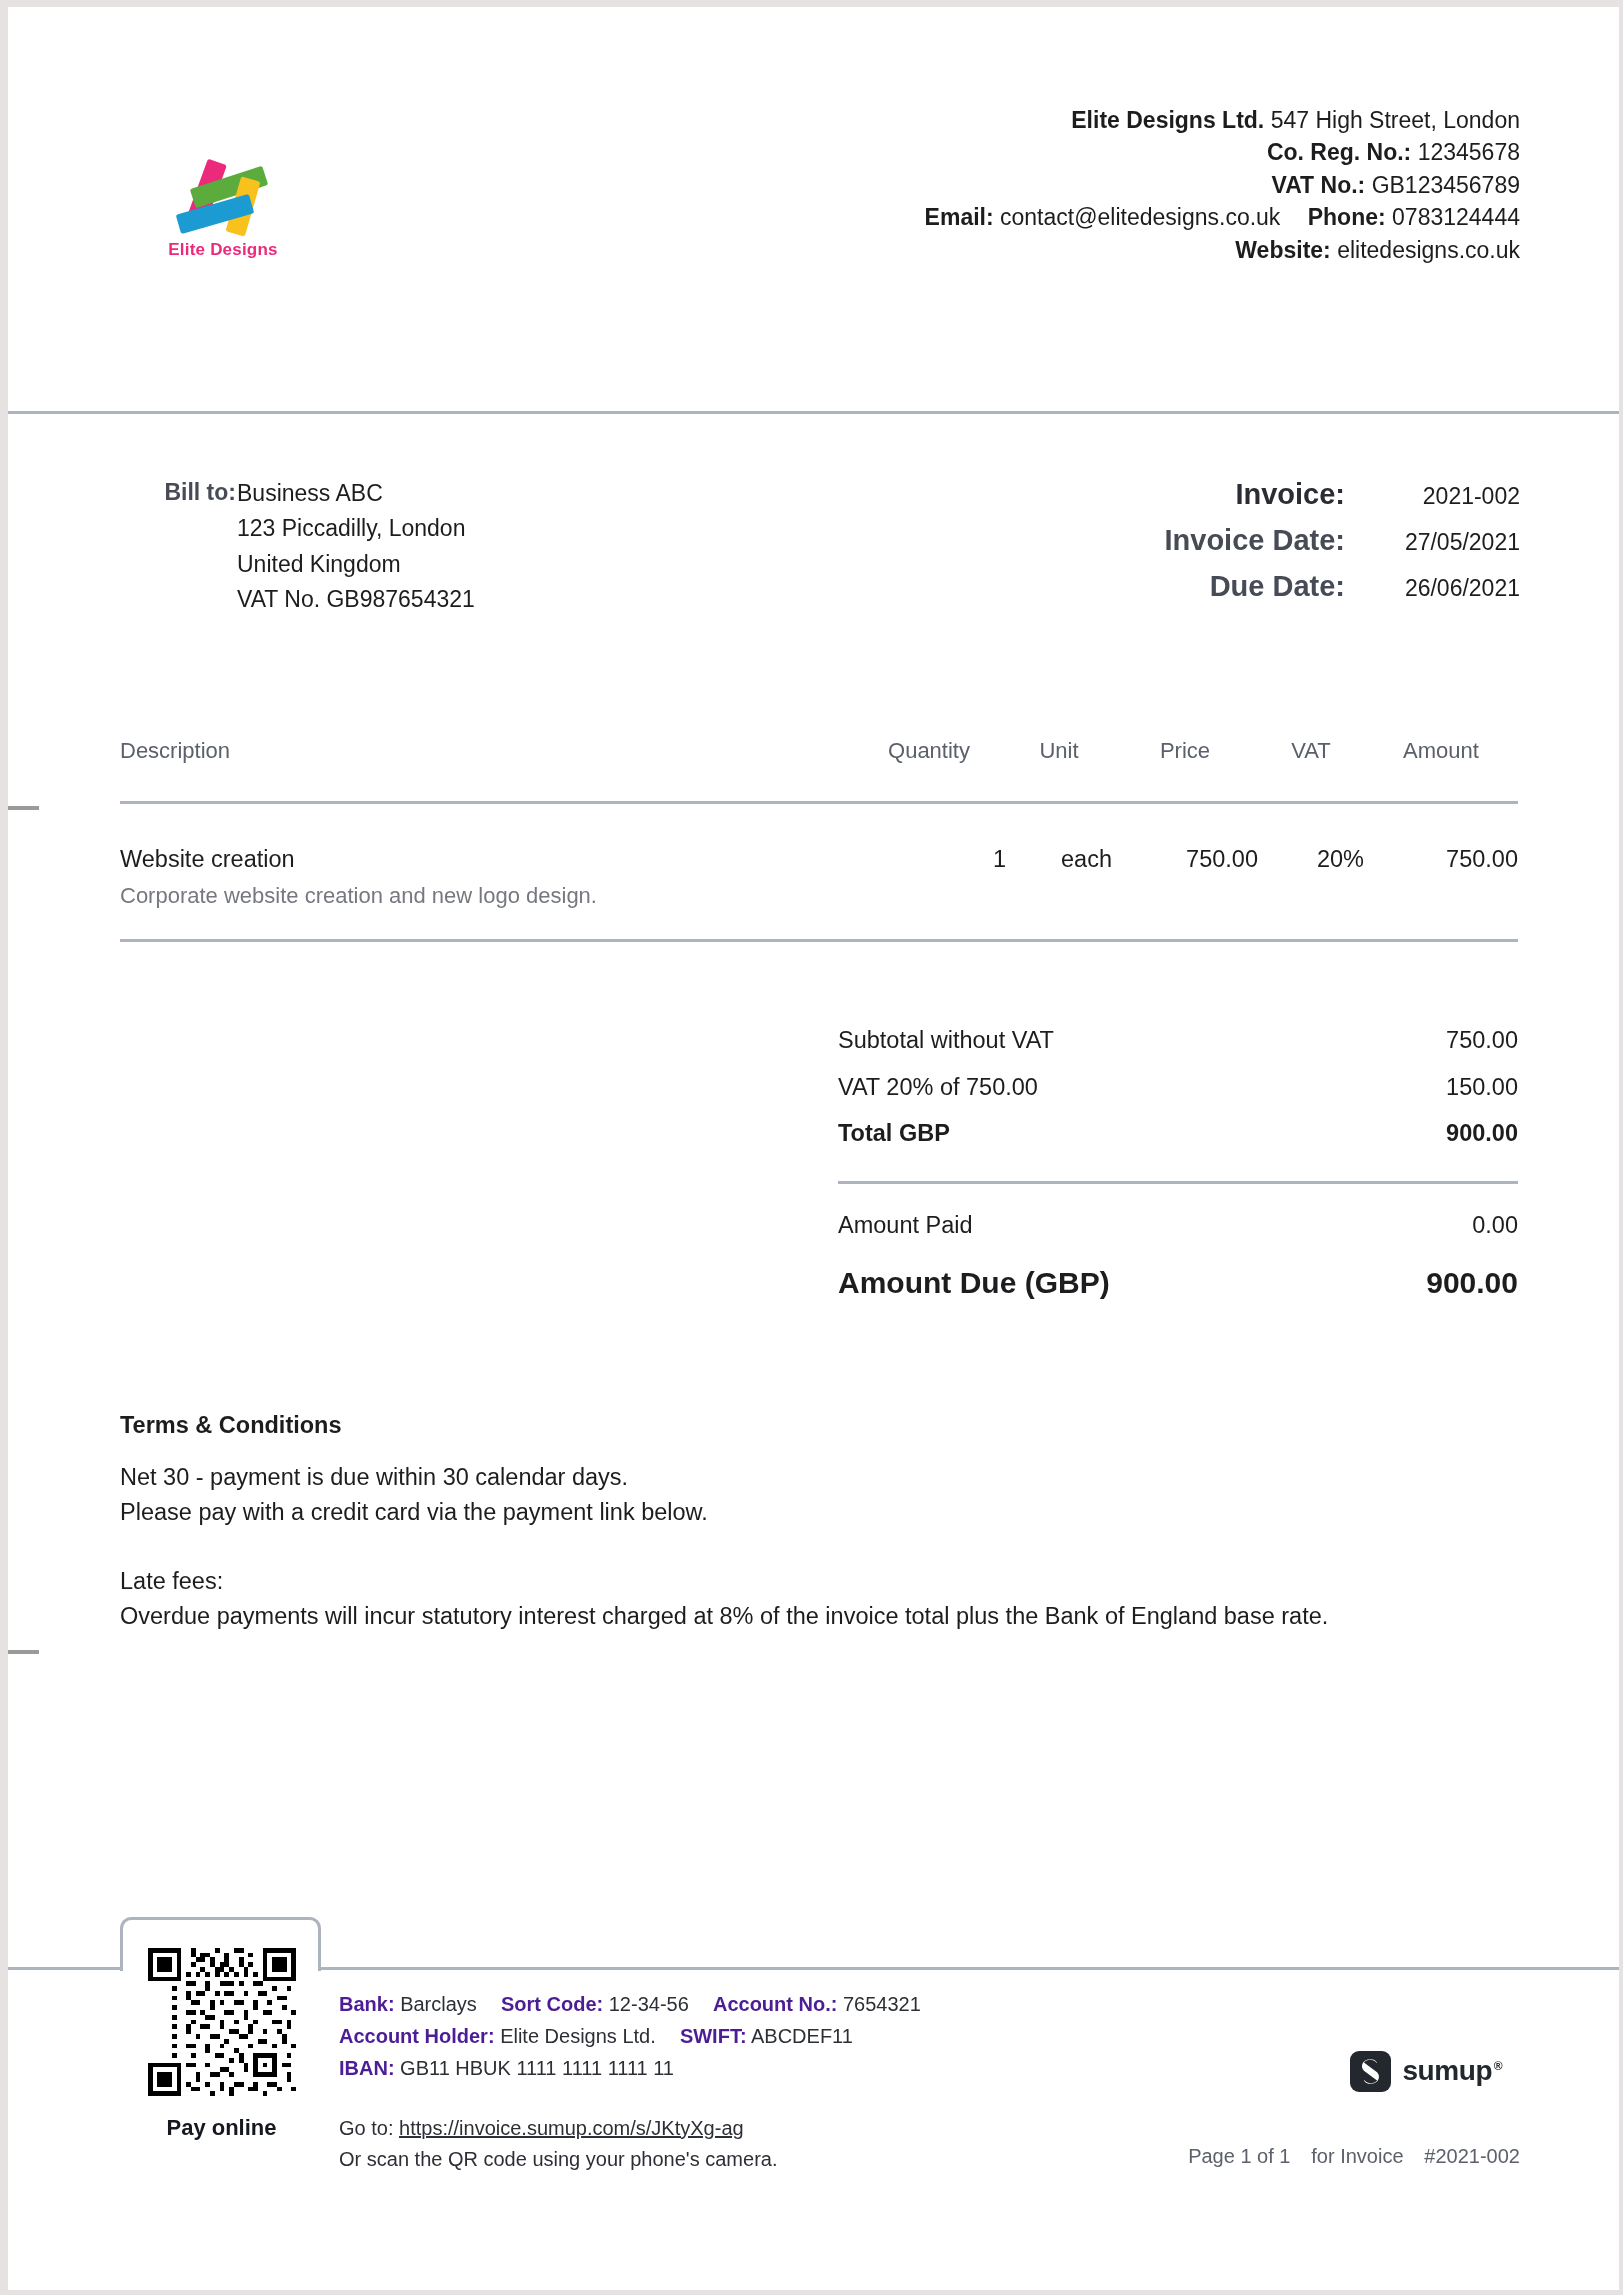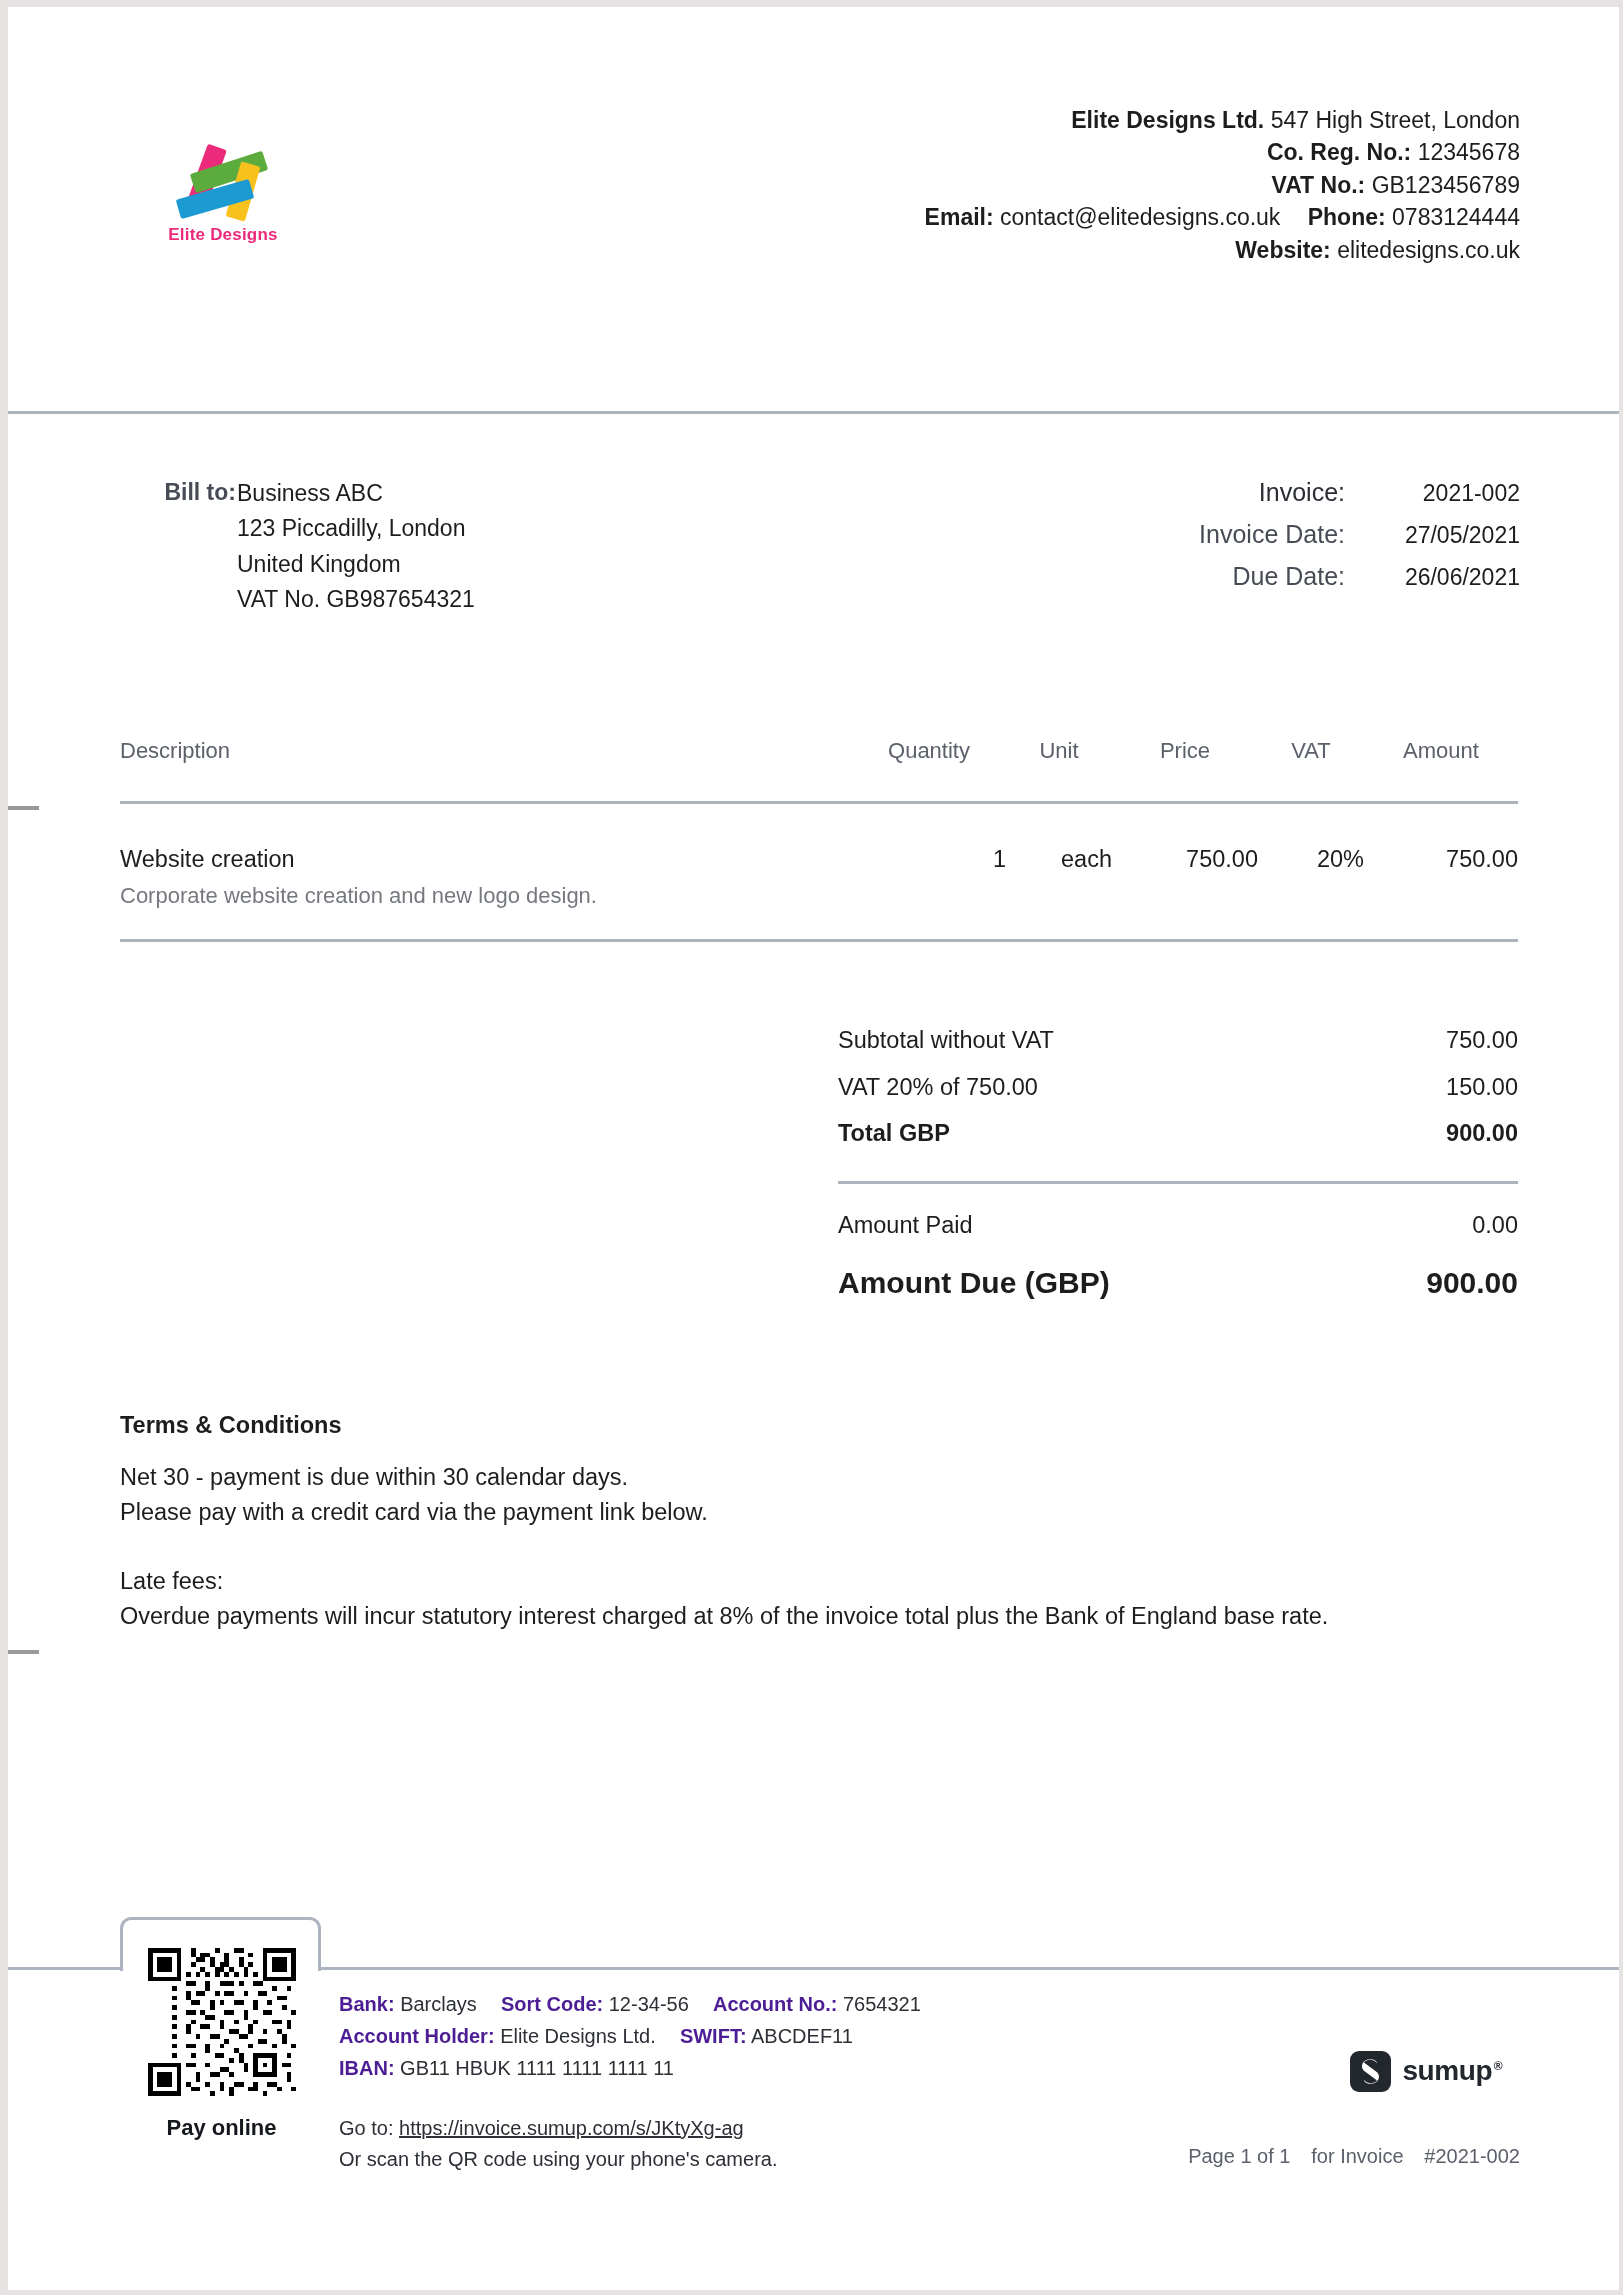--- a/index.html
+++ b/index.html
@@ -43,21 +43,21 @@
     position: absolute;
     left: 0; top: 404px;
     width: 1611px;
     height: 3.2px;
     background: #aeb4bf;
   }
 
   .logo-block {
     position: absolute;
     left: 150px;
-    top: 137px;
+    top: 152px;
     width: 130px;
     height: 106px;
   }
   .logo-mark {
     position: relative;
     width: 101px;
     height: 77px;
     margin: 0 auto;
   }
   .bar {
@@ -119,24 +119,24 @@
     font-size: 23px;
   }
   .meta-row {
     display: flex;
     justify-content: flex-end;
     align-items: baseline;
     margin-bottom: 13px;
   }
   .meta-row.spaced { margin-top: 11.4px; }
   .meta-key {
-    font-weight: normal;
+    font-weight: bold;
     color: #464b55;
     text-align: right;
-    font-size: 25px;
+    font-size: 29px;
     padding-right: 29px;
   }
   .meta-val {
     width: 146px;
     text-align: right;
     color: #1d1d1f;
   }
   .meta-row:first-child .meta-key { color: #2a2d34; }
 
   

